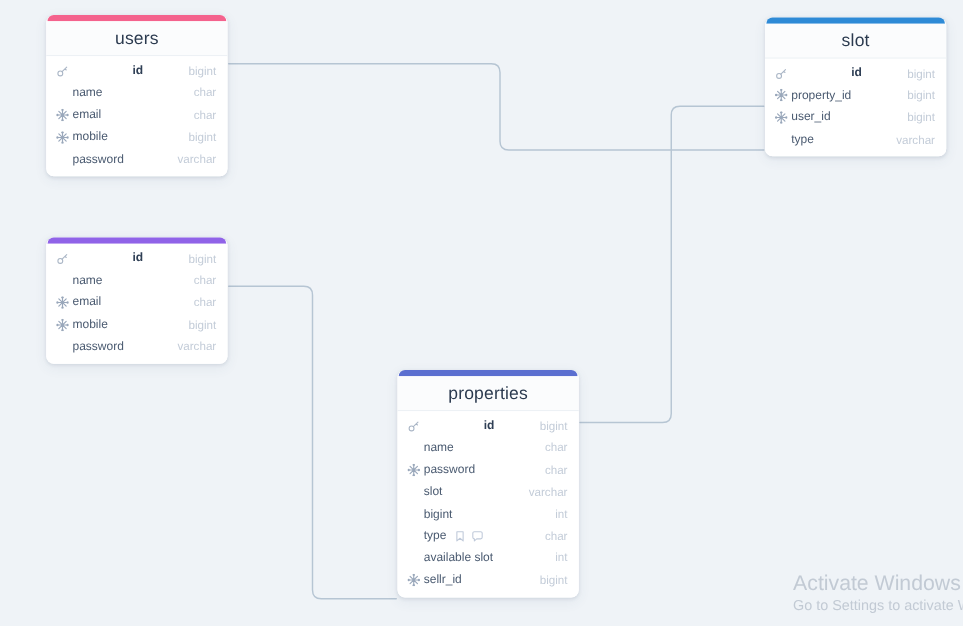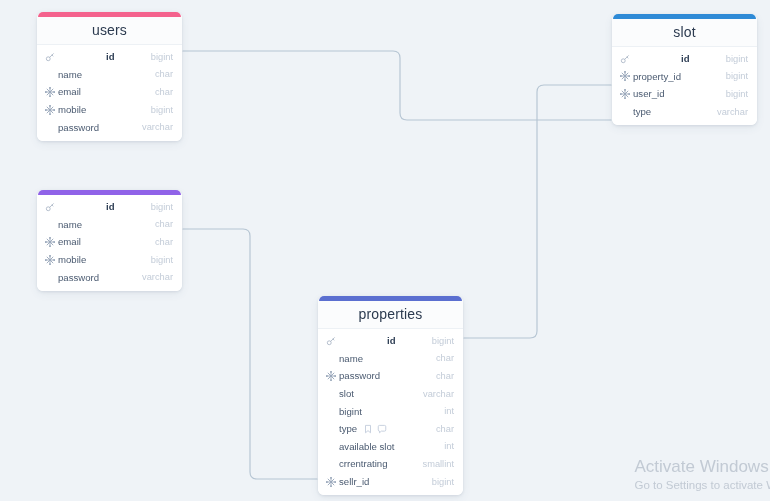--- a/index.html
+++ b/index.html
@@ -393,26 +393,20 @@
             <span class="col-spacer"></span>
             <span class="col-type">char</span>
           </div>
           <div class="col-row">
             <span class="col-ico"></span>
             <span class="col-name">available slot</span>
             <span class="col-spacer"></span>
             <span class="col-type">int</span>
           </div>
           <div class="col-row">
-            <span class="col-ico"></span>
-            <span class="col-name">crrentrating</span>
-            <span class="col-spacer"></span>
-            <span class="col-type">smallint</span>
-          </div>
-          <div class="col-row">
             <span class="col-ico">
               <svg viewBox="0 0 16 16" width="10" height="10">
                 <g stroke="#9aa8bb" stroke-width="1.5" stroke-linecap="round">
                   <path d="M8 1.4 V14.6 M1.4 8 H14.6 M3.3 3.3 L12.7 12.7 M12.7 3.3 L3.3 12.7"></path>
                 </g>
                 <circle cx="8" cy="1.4" r="1.5" fill="#9aa8bb"></circle>
                 <circle cx="8" cy="14.6" r="1.5" fill="#9aa8bb"></circle>
                 <circle cx="1.4" cy="8" r="1.5" fill="#9aa8bb"></circle>
                 <circle cx="14.6" cy="8" r="1.5" fill="#9aa8bb"></circle>
               </svg>

